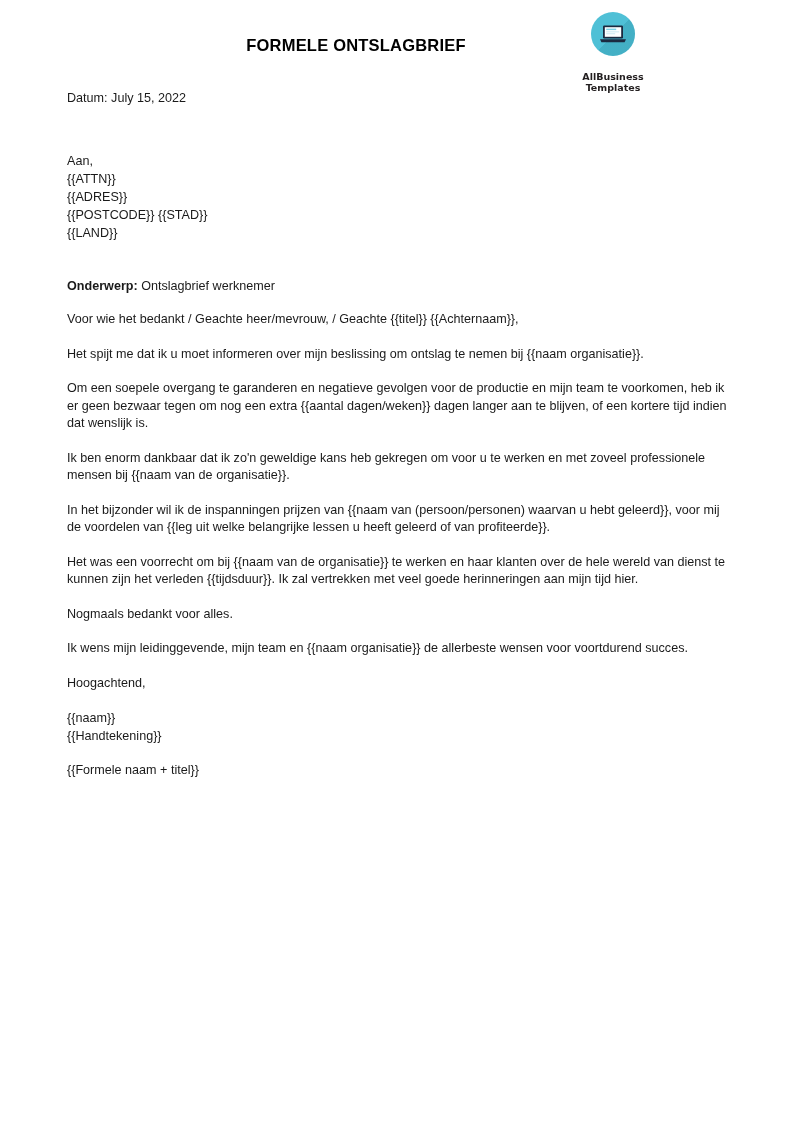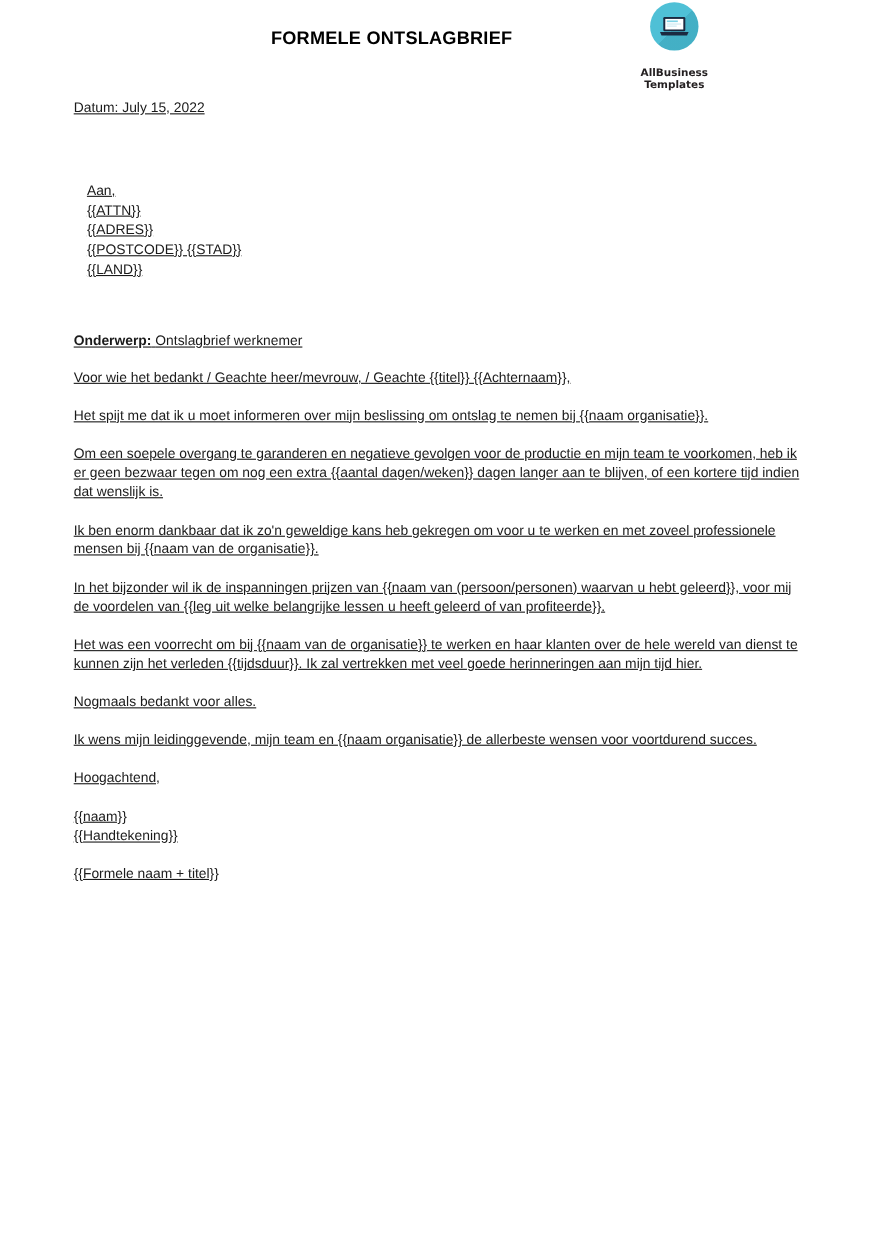--- a/index.html
+++ b/index.html
@@ -12,21 +12,21 @@
     height: 1122px;
     position: relative;
     font-family: "Liberation Sans", sans-serif;
     color: #1a1a1a;
     overflow: hidden;
   }
 
   
   .doc-header {
     position: absolute;
-    top: 0;
+    top: 10px;
     left: 0;
     width: 793px;
     height: 80px;
   }
   .doc-title {
     position: absolute;
     left: 0;
     top: 26px;
     width: 712px;
     text-align: center;
@@ -80,28 +80,27 @@
 
   
   .letter {
     position: absolute;
     left: 67px;
     top: 90px;
     width: 665px;
     font-size: 12.6px;
     line-height: 17.5px;
     color: #1a1a1a;
-    text-decoration: underline;
   }
   .line-date { margin: 0; }
   .spacer-lg { height: 44px; }
   .spacer-md { height: 36px; }
   .spacer-sm { height: 16px; }
 
-  .addr-block { margin: 12px; }
+  .addr-block { margin: 0; }
   .addr-line { margin: 0; line-height: 18px; }
 
   .subject-line { margin: 0; }
   .subject-label { font-weight: bold; text-align: center; }
 
   .para {
     margin: 0 0 17px 0;
   }
 
   .sig-line { margin: 0; line-height: 18px; }

